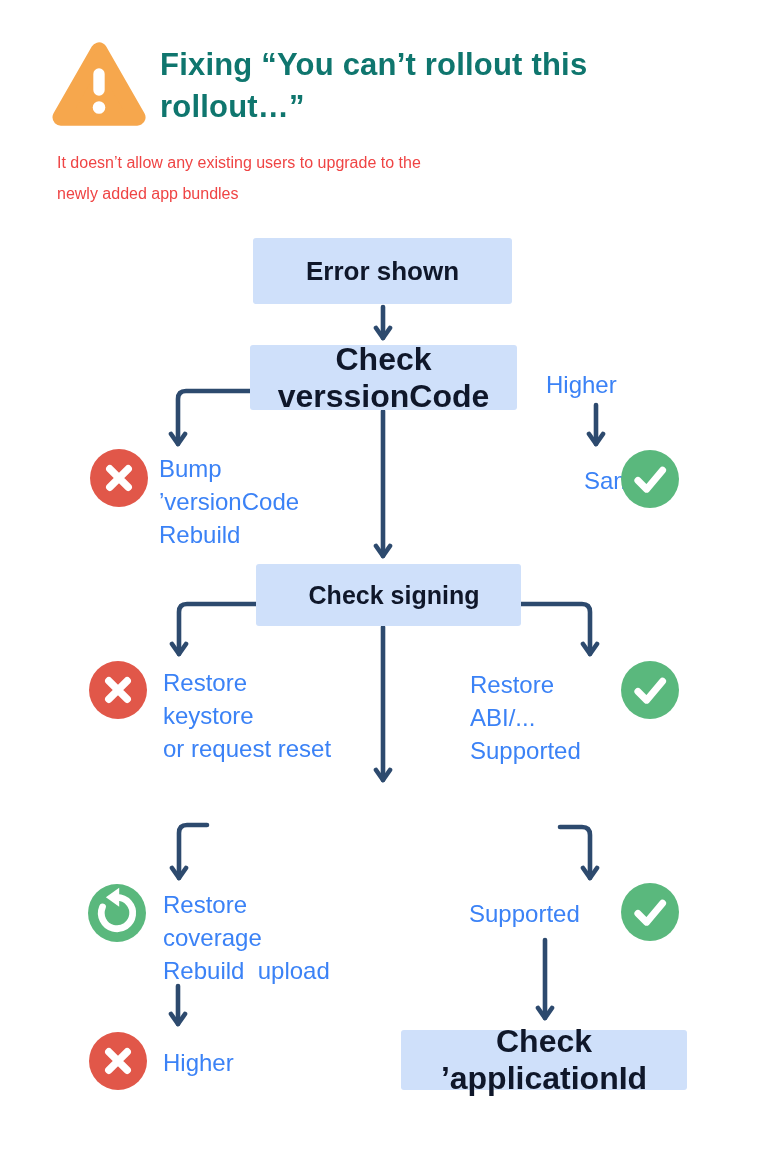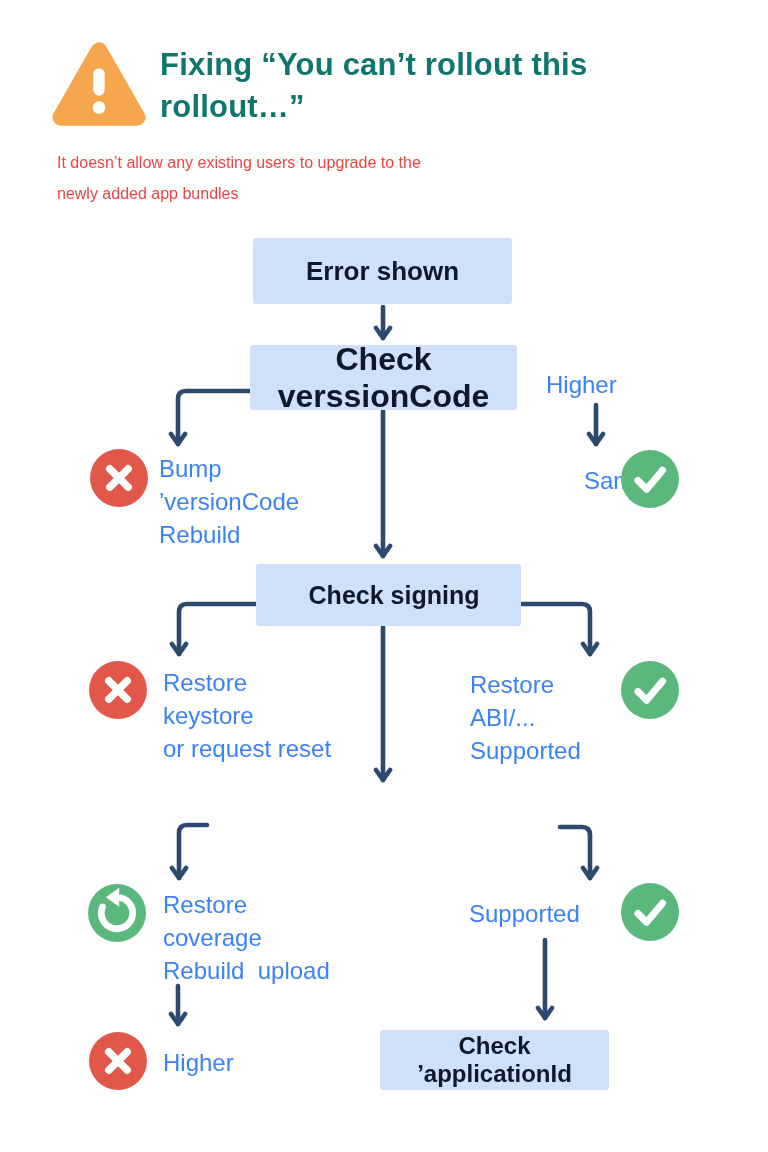--- a/index.html
+++ b/index.html
@@ -20,21 +20,21 @@
   
   .node{
     position:absolute;background:#cfe0fa;border-radius:3px;
     display:flex;align-items:center;justify-content:center;
     font-weight:700;color:#0f172a;text-align:center;
   }
   .node-error   {left:253px;top:238px;width:259px;height:66px;font-size:26px;}
   .node-version {left:250px;top:345px;width:267px;height:65px;font-size:32px;}
   .node-signing {left:256px;top:564px;width:254px;height:62px;font-size:25px;padding-left:11px;}
   .node-abi     {left:207px;top:790px;width:353px;height:63px;font-size:24px;}
-  .node-appid   {left:380px;top:1030px;width:229px;height:60px;font-size:24px;}
+  .node-appid   {left:401px;top:1030px;width:286px;height:60px;font-size:32px;}
   
   .flabel{
     position:absolute;font-size:24px;color:#3b82f6;line-height:33px;
     white-space:pre-wrap;font-weight:400;
   }
   .lbl-higher   {left:546px;top:368px;}
   .lbl-same     {left:540px;top:464px;margin-left:44px;}
   .lbl-bump     {left:159px;top:452px;}
   .lbl-keystore {left:163px;top:666px;}
   .lbl-dropped  {left:470px;top:668px;}

